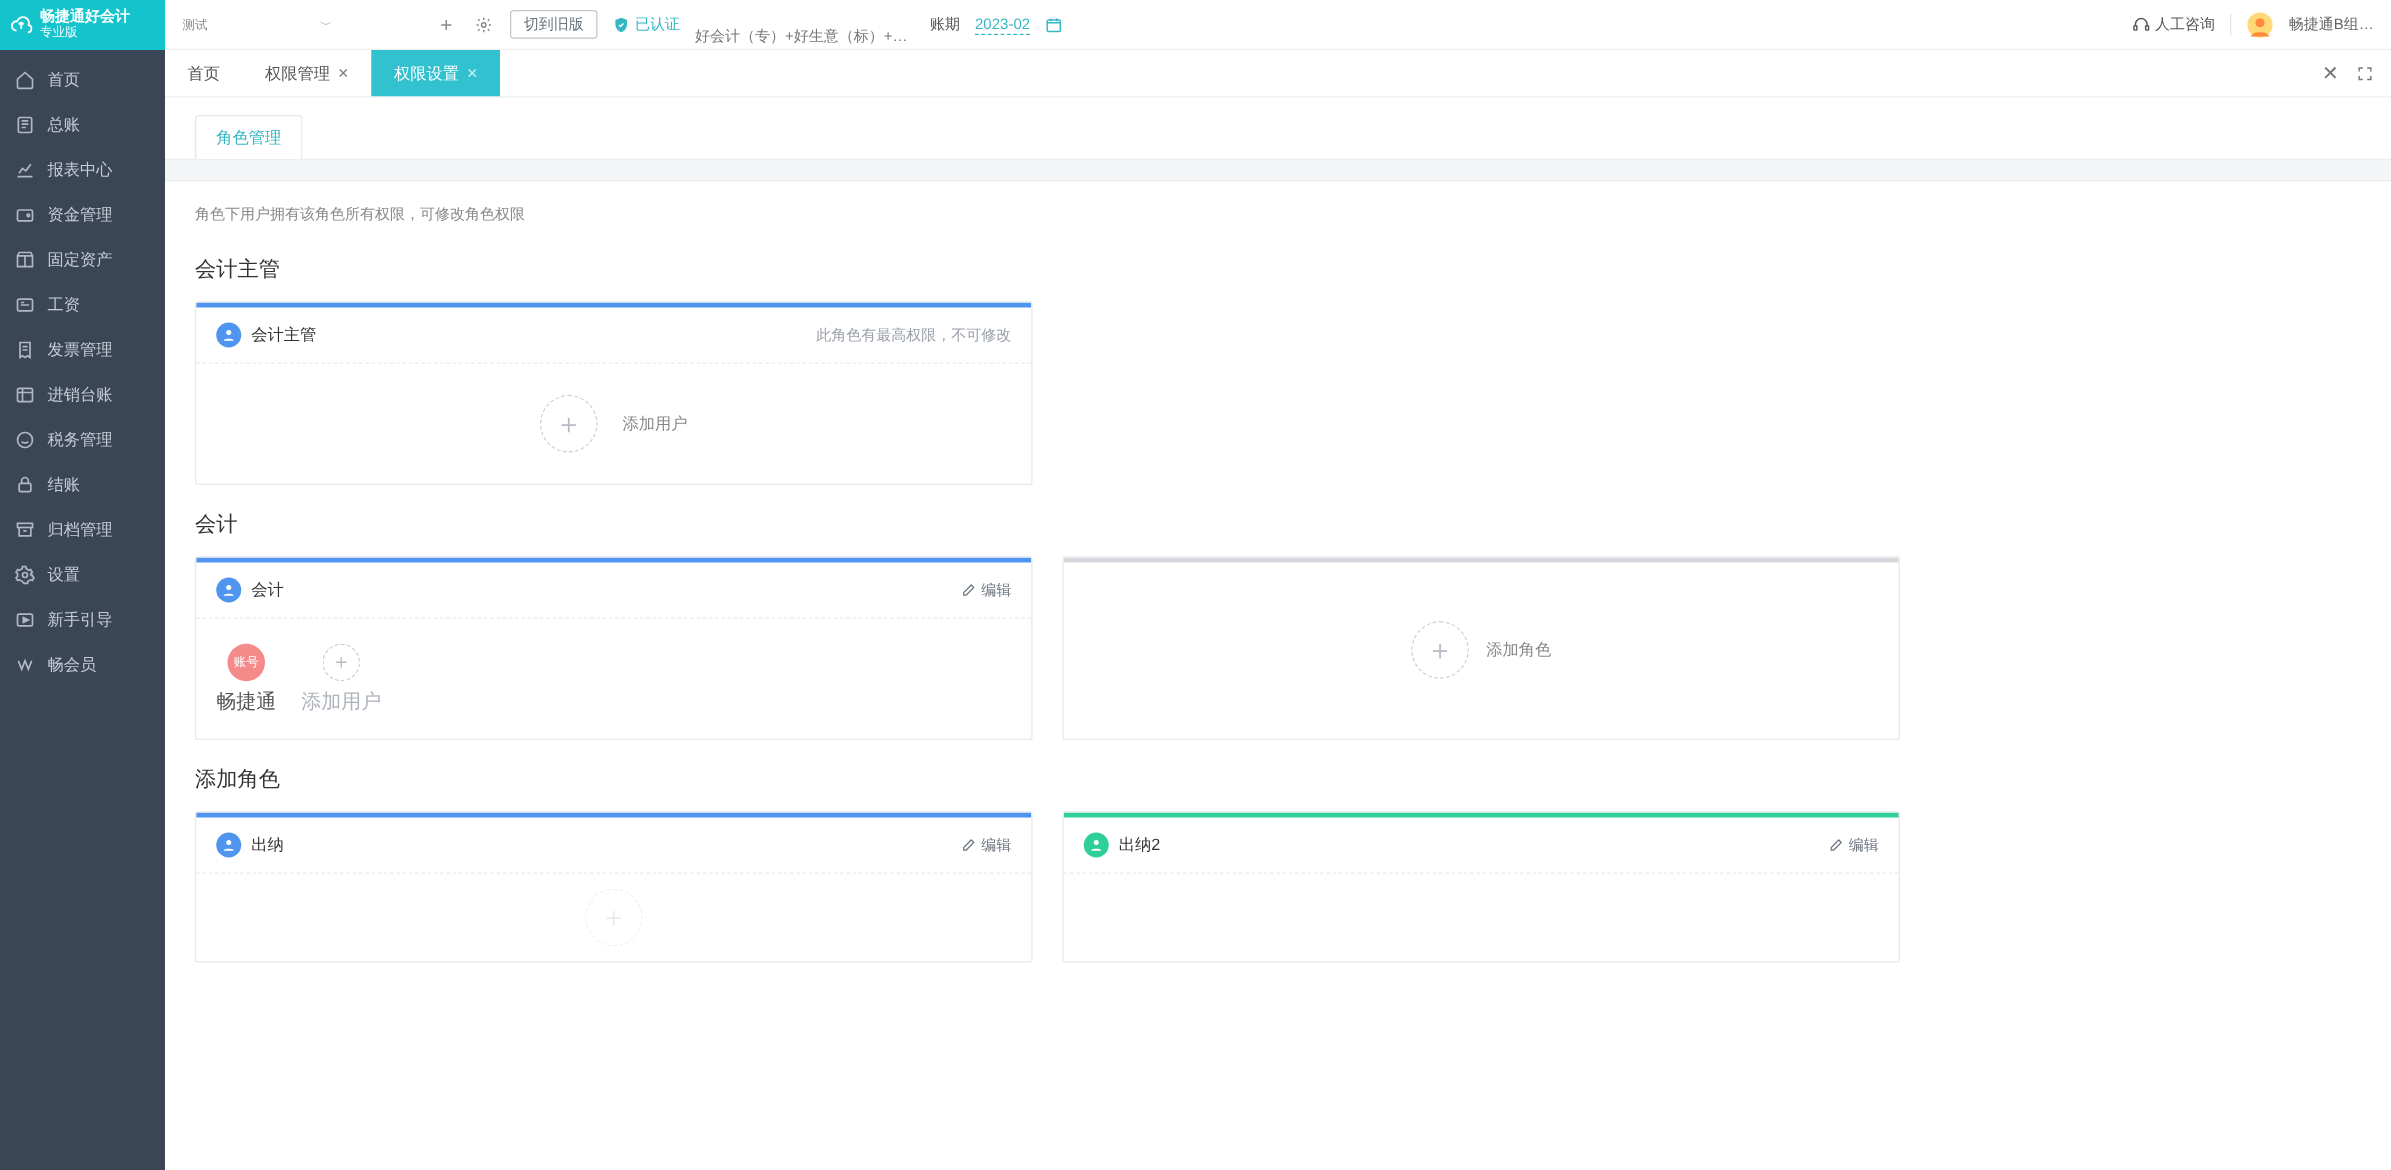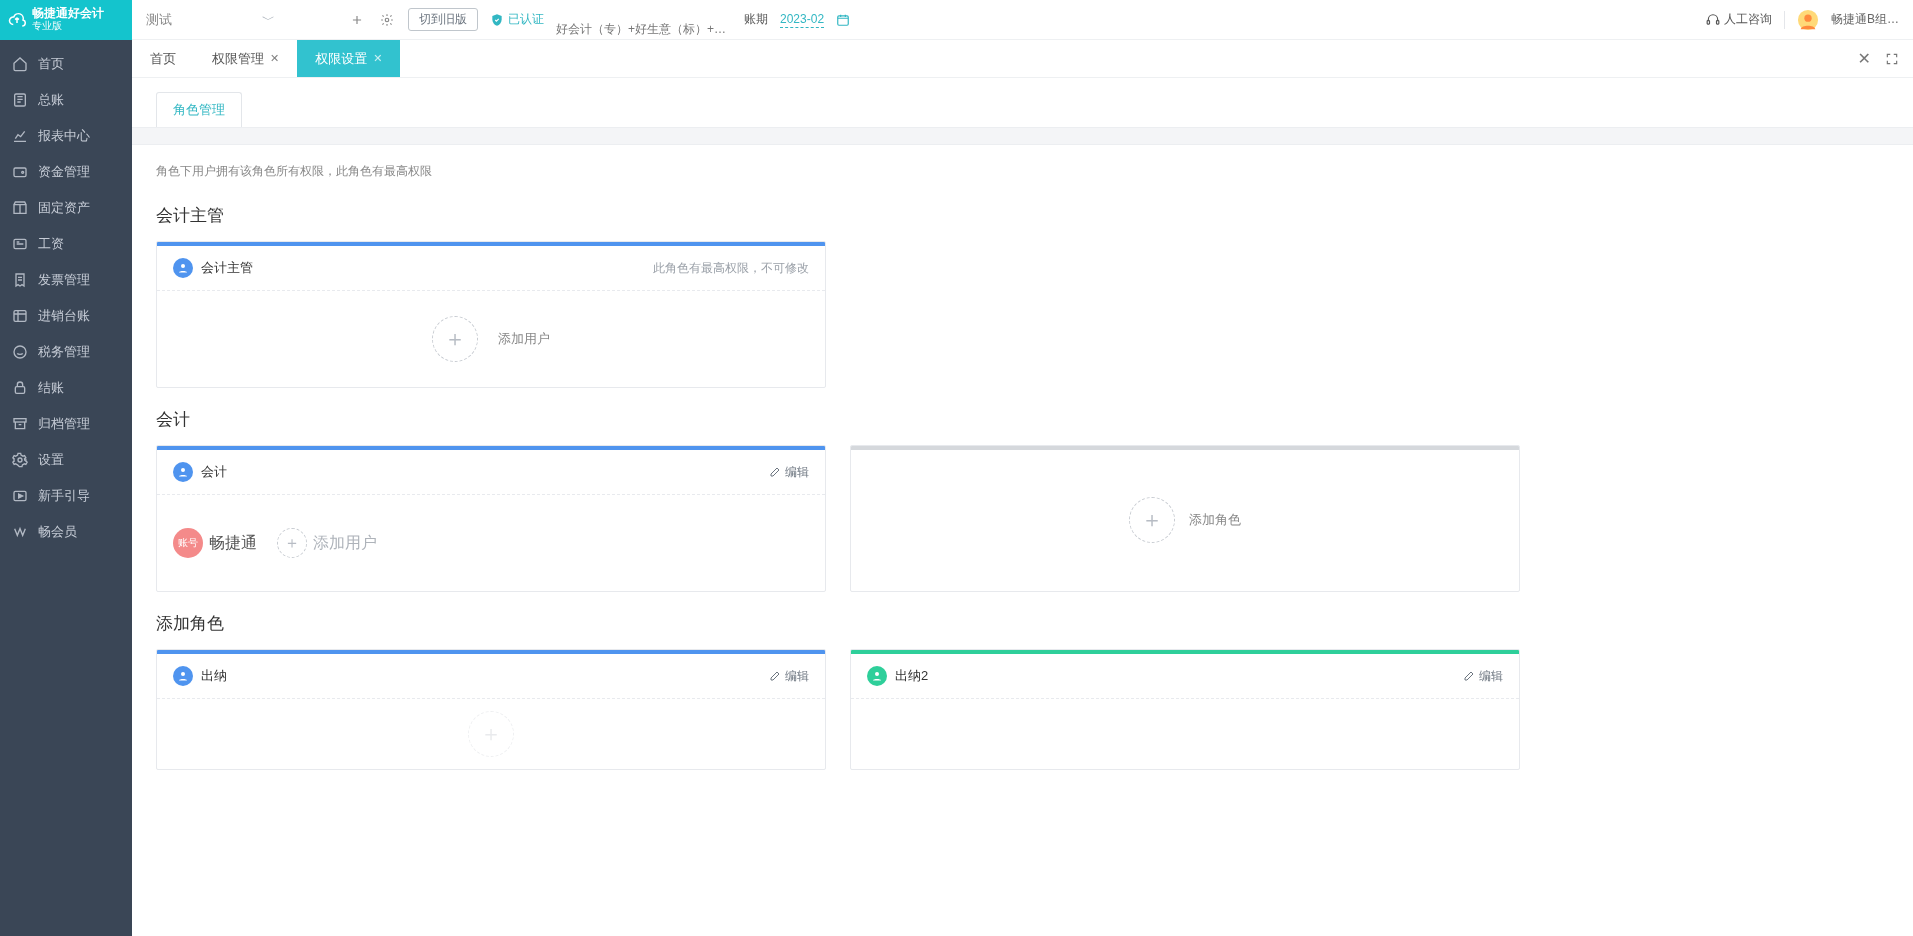--- a/index.html
+++ b/index.html
@@ -34,21 +34,21 @@
 
 
 .topbar {
   position: fixed; left: 132px; right: 0; top: 0; height: 40px;
   background: #fff; border-bottom: 1px solid #eef0f2;
   display: flex; align-items: center; padding: 0 14px; gap: 12px;
   z-index: 5;
 }
 .book-select {
   display: flex; align-items: center; gap: 90px;
-  color: #888; font-size: 13px; min-width: 190px;
+  color: #888; font-size: 10px; min-width: 190px;
 }
 .chev { color: #a8b0b9; }
 .icon-btn { width: 18px; height: 18px; color: #888; cursor: pointer; display:flex;align-items:center;justify-content:center;}
 .old-ver-btn {
   border: 1px solid #c0c6cc; color: #6d7680;
   font-size: 12px; padding: 2px 10px; border-radius: 3px;
   cursor: pointer; background: #fff;
 }
 .cert-badge {
   display: flex; align-items: center; gap: 4px;
@@ -132,21 +132,21 @@
 }
 .card-body.center { justify-content: center; }
 .add-circle {
   width: 46px; height: 46px; border: 1px dashed #c7cbd1;
   border-radius: 50%; display:flex; align-items:center; justify-content:center;
   color:#b7bcc4; font-size:22px; cursor:pointer;
 }
 .add-circle.small { width: 30px; height:30px; font-size:16px; }
 .add-label { color:#888; font-size:13px; }
 .user-chip {
-  display:flex; flex-direction:row; align-items:center; gap:6px;
+  display:flex; flex-direction:column; align-items:center; gap:6px;
 }
 .chip-badge {
   width:30px; height:30px; border-radius:50%;
   background:#f48a8a; color:#fff; font-size:10px;
   display:flex;align-items:center;justify-content:center;
 }
 .chip-name { font-size:16px; color:#555; }
 .ghost-body {
   min-height: 140px; display:flex; align-items:center; justify-content:center; gap:14px;
 }
@@ -338,21 +338,21 @@
 </div>
 
 <main class="content">
   <div class="panel-pad">
 
     <div class="sub-tabs">
       <div class="sub-tab">角色管理</div>
     </div>
     <div class="grey-band"></div>
 
-    <div class="hint-text">角色下用户拥有该角色所有权限，此角色有最高权限</div>
+    <div class="hint-text">角色下用户拥有该角色所有权限，可修改角色权限</div>
 
     <div class="section-title">会计主管</div>
     <div class="card-row">
       <div class="role-card full">
         <div class="stripe"></div>
         <div class="card-head">
           <div class="role-icon">
             <svg width="12" height="12" viewBox="0 0 24 24" fill="#fff">
                 <circle cx="12" cy="8" r="4"></circle>
                 <path d="M4 21c0-4 16-4 16 0"></path>

